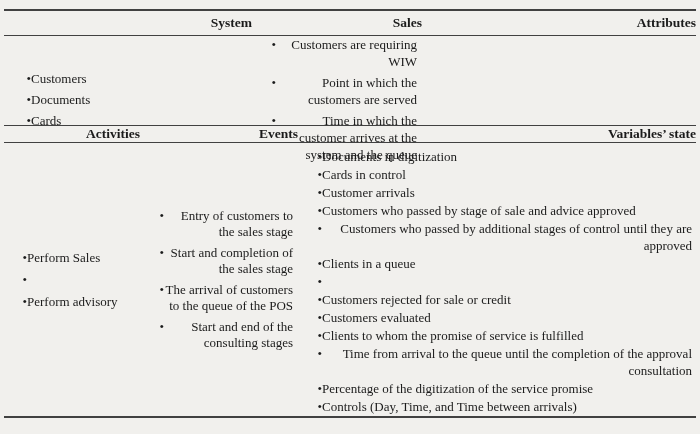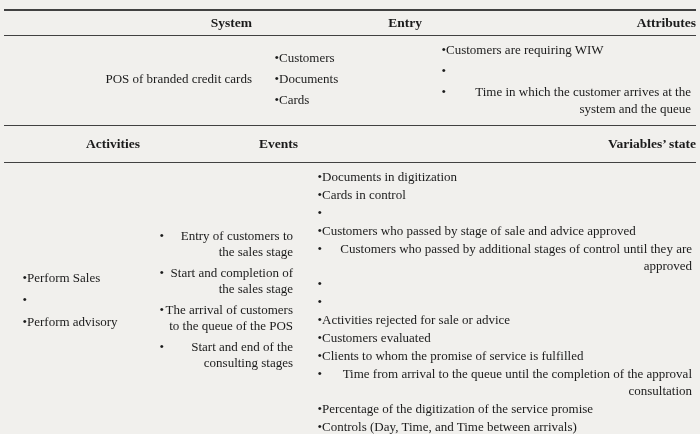--- a/index.html
+++ b/index.html
@@ -27,21 +27,21 @@
     display: grid;
     grid-template-columns: 248px 170px 1fr;
     height: 85px;
   }
   
   .t2-head {
     display: grid;
     grid-template-columns: 136px 158px 1fr;
     border-top: 1.6px solid #414141;
     border-bottom: 1.5px solid #414141;
-    height: 38px;
+    height: 18px;
     align-items: center;
   }
   .t2-body {
     display: grid;
     grid-template-columns: 136px 158px 1fr;
     height: 275px;
     border-bottom: 2px solid #414141;
   }
 
   .hcell { font-weight: bold; font-size: 13.5px; }
@@ -76,27 +76,24 @@
   .plain-text { line-height: 17px; }
 </style>
 </head>
 <body>
 
 <div class="sheet">
 
   <section class="tbl">
     <div class="t1-head">
       <div class="hcell hc1">System</div>
-      <div class="hcell hc2">Entry</div>
+      <div class="hcell hc2">Sales</div>
       <div class="hcell hc3">Attributes</div>
     </div>
     <div class="t1-body">
-      <div class="cell c-system">
-        <span class="plain-text">POS of branded credit cards</span>
-      </div>
       <div class="cell c-units">
         <div class="bl-units">
             <div class="bullet-item">
               <span class="bullet">•</span>
               <span class="bullet-text">Customers</span>
             </div>
             <div class="bullet-item">
               <span class="bullet">•</span>
               <span class="bullet-text">Documents</span>
             </div>
@@ -107,20 +104,21 @@
           </div>
       </div>
       <div class="cell c-attrs">
         <div class="bl-attrs">
             <div class="bullet-item">
               <span class="bullet">•</span>
               <span class="bullet-text">Customers are requiring WIW</span>
             </div>
             <div class="bullet-item">
               <span class="bullet">•</span>
+              <span class="bullet-text">Point in which the customers are served</span>
             </div>
             <div class="bullet-item">
               <span class="bullet">•</span>
               <span class="bullet-text">Time in which the customer arrives at the system and the queue</span>
             </div>
           </div>
       </div>
     </div>
   </section>
 
@@ -171,38 +169,40 @@
             <div class="bullet-item">
               <span class="bullet">•</span>
               <span class="bullet-text">Documents in digitization</span>
             </div>
             <div class="bullet-item">
               <span class="bullet">•</span>
               <span class="bullet-text">Cards in control</span>
             </div>
             <div class="bullet-item">
               <span class="bullet">•</span>
+              <span class="bullet-text">Customer arrivals</span>
             </div>
             <div class="bullet-item">
               <span class="bullet">•</span>
               <span class="bullet-text">Customers who passed by stage of sale and advice approved</span>
             </div>
             <div class="bullet-item">
               <span class="bullet">•</span>
               <span class="bullet-text">Customers who passed by additional stages of control until they are approved</span>
             </div>
             <div class="bullet-item">
               <span class="bullet">•</span>
-            </div>
-            <div class="bullet-item">
-              <span class="bullet">•</span>
-            </div>
-            <div class="bullet-item">
-              <span class="bullet">•</span>
-              <span class="bullet-text">Activities rejected for sale or advice</span>
+              <span class="bullet-text">Clients in a queue</span>
+            </div>
+            <div class="bullet-item">
+              <span class="bullet">•</span>
+            </div>
+            <div class="bullet-item">
+              <span class="bullet">•</span>
+              <span class="bullet-text">Customers rejected for sale or credit</span>
             </div>
             <div class="bullet-item">
               <span class="bullet">•</span>
               <span class="bullet-text">Customers evaluated</span>
             </div>
             <div class="bullet-item">
               <span class="bullet">•</span>
               <span class="bullet-text">Clients to whom the promise of service is fulfilled</span>
             </div>
             <div class="bullet-item">

